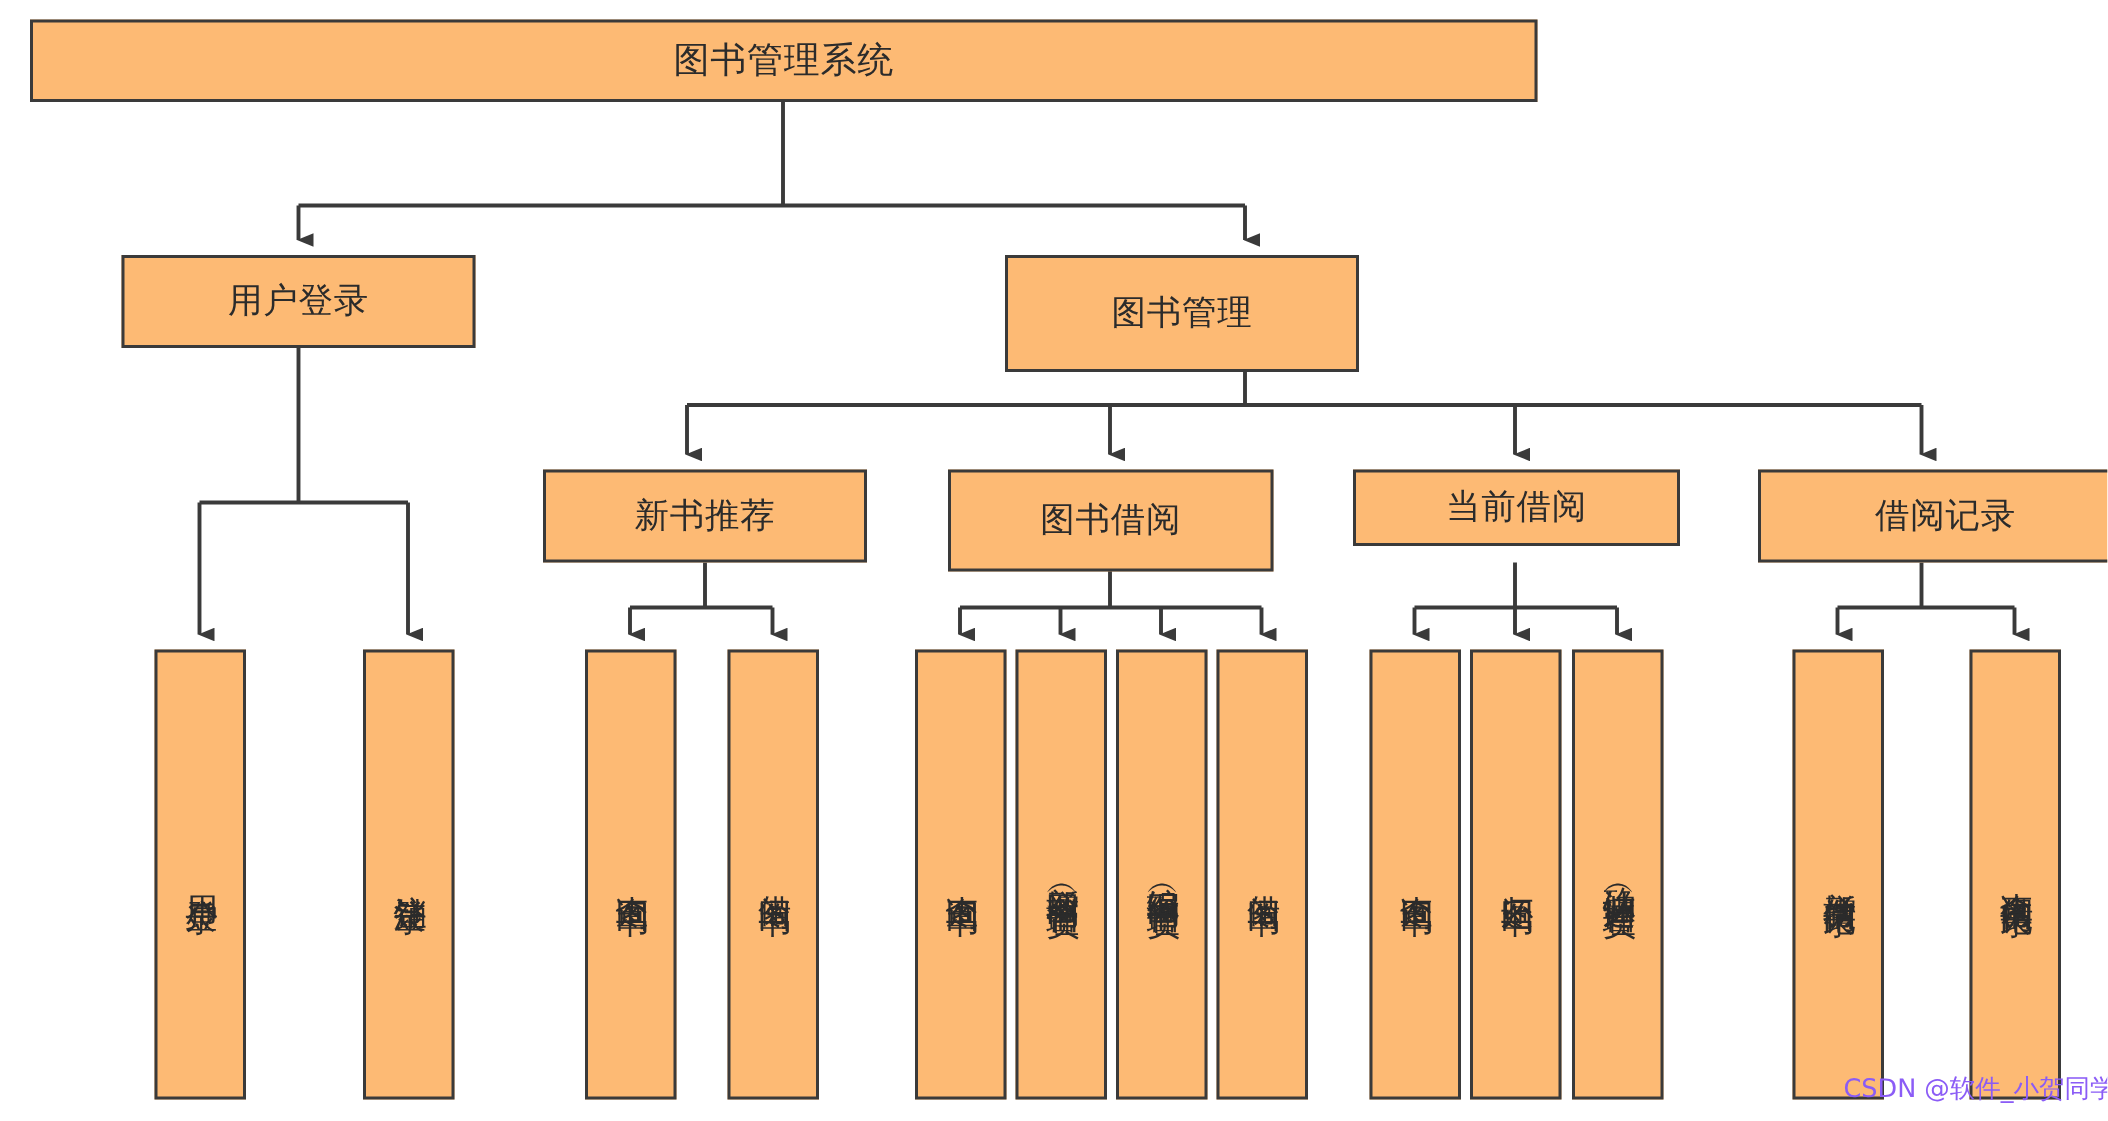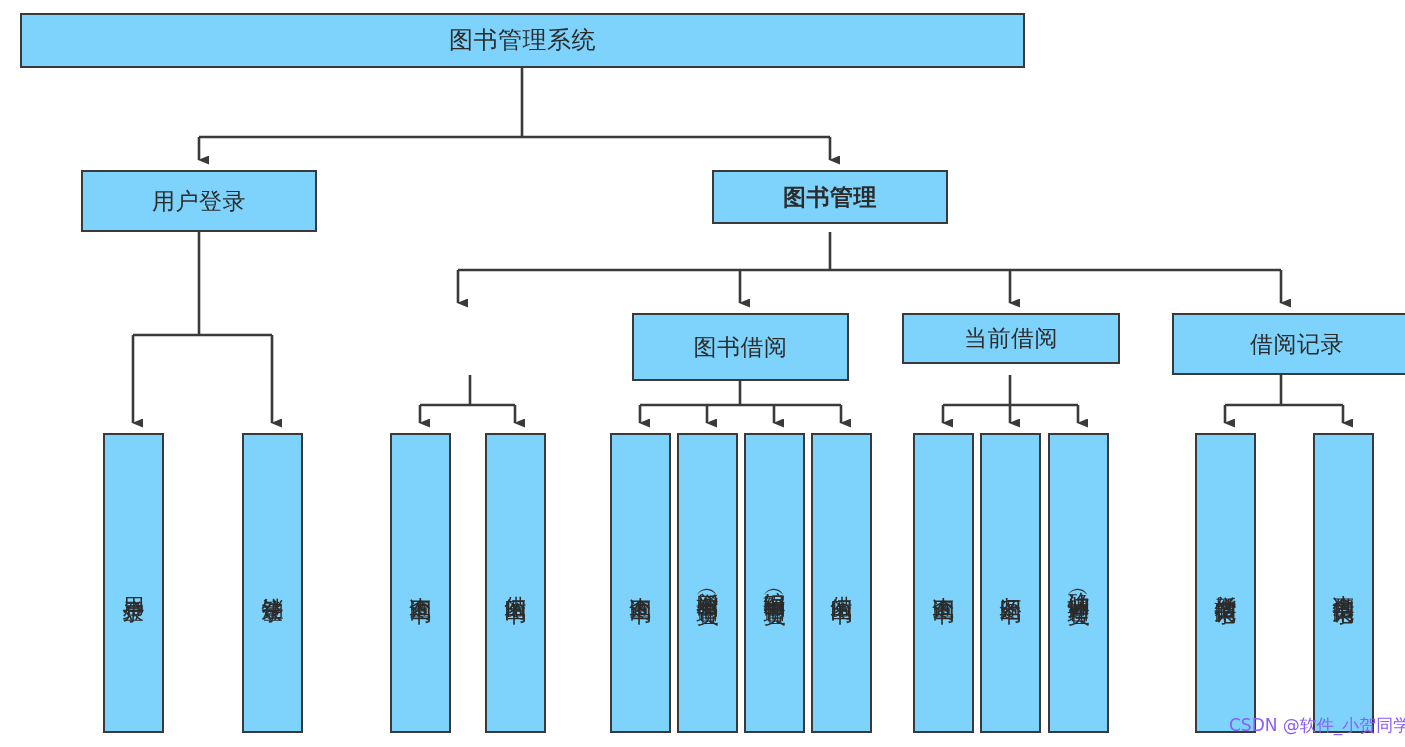--- a/index.html
+++ b/index.html
@@ -22,21 +22,21 @@
     position: absolute;
     left: 0;
     top: 0;
     width: 1405px;
     height: 747px;
   }
   .node {
     position: absolute;
     box-sizing: border-box;
     border: 2px solid #3a3a3a;
-    background: #7dd3fc;
+    background: #fdba74;
     display: flex;
     align-items: center;
     justify-content: center;
     color: #2b2b2b;
     z-index: 2;
   }
   .node-label {
     display: block;
     text-align: center;
     line-height: 1.32;
@@ -132,24 +132,27 @@
   </svg>
 
   <div class="node horiz root" style="left:20px; top:13px; width:1005px; height:55px;">
     <span class="node-label">图书管理系统</span>
   </div>
 
   <div class="node horiz" style="left:81px; top:170px; width:236px; height:62px;">
     <span class="node-label">用户登录</span>
   </div>
 
-  <div class="node horiz" style="left:712px; top:170px; width:236px; height:54px;font-weight:bold;">
+  <div class="node horiz" style="left:670px; top:170px; width:236px; height:78px;">
     <span class="node-label">图书管理</span>
   </div>
 
+  <div class="node horiz" style="left:362px; top:313px; width:216px; height:62px;">
+    <span class="node-label">新书推荐</span>
+  </div>
 
   <div class="node horiz" style="left:632px; top:313px; width:217px; height:68px;">
     <span class="node-label">图书借阅</span>
   </div>
 
   <div class="node horiz" style="left:902px; top:313px; width:218px; height:51px;">
     <span class="node-label">当前借阅</span>
   </div>
 
   <div class="node horiz" style="left:1172px; top:313px; width:250px; height:62px;">

